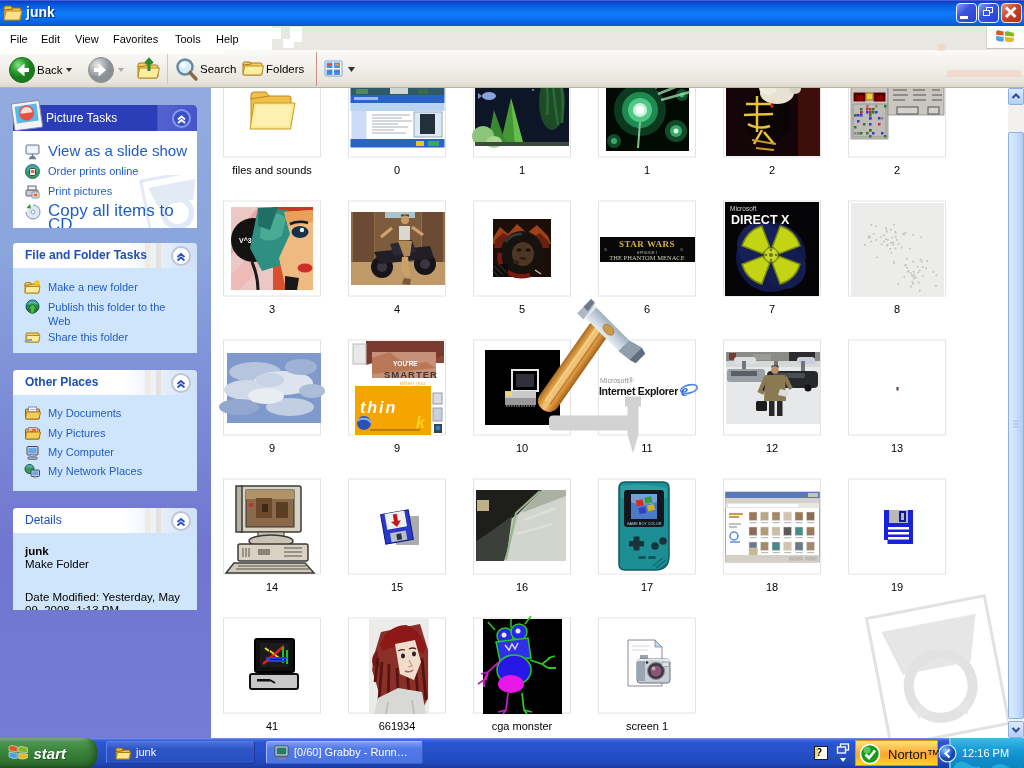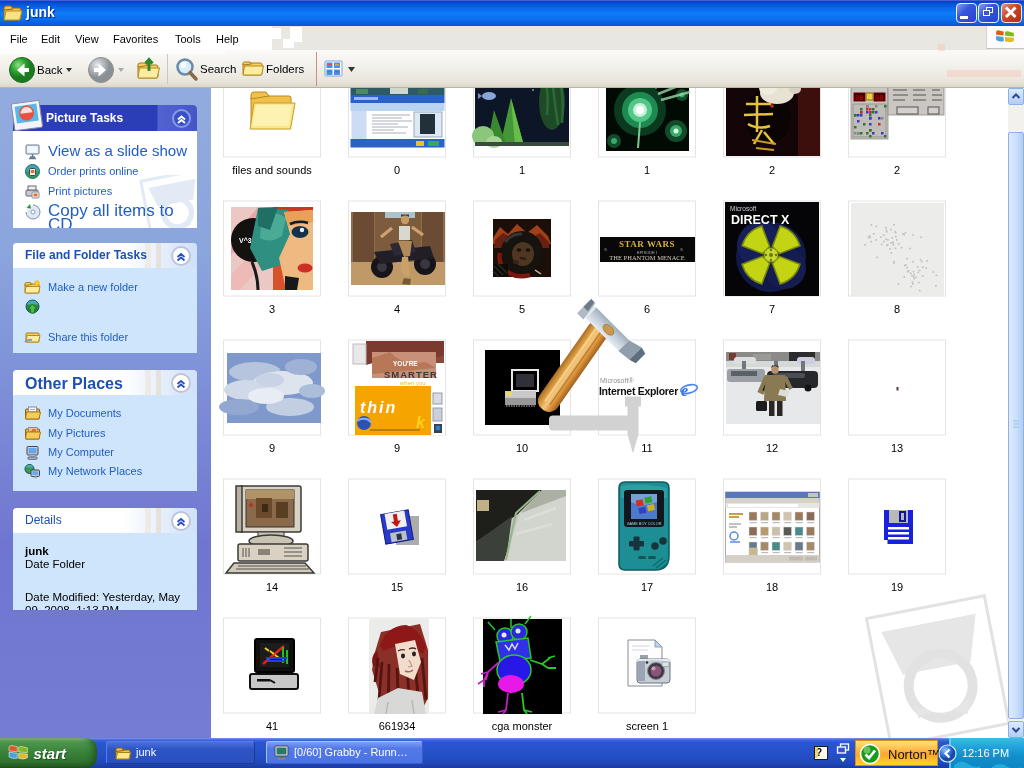--- a/index.html
+++ b/index.html
@@ -98,21 +98,21 @@
     <rect x="11" y="4" width="4" height="1.5" fill="#e8a030"></rect>
  <rect x="3.5" y="11" width="4" height="1.5" fill="#30a050"></rect>
     <rect x="11" y="11" width="4" height="1.5" fill="#9050c8"></rect>
  <path d="M24 7 l7 0 l-3.5 5 z" fill="#333"></path>
 </svg>
 <div class="ab" style="left:947px;top:70px;width:74px;height:7px;background:#f6cabc;opacity:0.5"></div>
 <div class="ab" style="left:938px;top:44px;width:7px;height:7px;background:#f4c4b4;opacity:0.45"></div>
 <div class="ab" style="left:0;top:88px;width:211px;height:650px;background:linear-gradient(180deg,#92abdf 0%,#8ba5dd 25%,#7e90d8 45%,#7076d0 70%,#747cd3 100%)"></div>
 <div class="ab" style="left:13px;top:105px;width:184px;height:123px;border-radius:4px 4px 0 0;overflow:hidden;background:#fff">
     <div class="ab" style="left:0;top:0;width:184px;height:26px;background:linear-gradient(90deg,#2b3eb8 0%,#2b3eb8 78%,#5262cf 79%,#4656c8 100%)"></div>
-    <div class="ab" style="left:33px;top:6px;font-size:12px;font-weight:bold;color:#fff">Picture Tasks</div>
+    <div class="ab" style="left:33px;top:6px;font-size:12px;font-weight:normal;color:#fff">Picture Tasks</div>
     <div class="ab" style="right:6px;top:4px;width:19px;height:19px;border-radius:50%;border:2px solid #8898e8;background:#3a50c8">
       <svg width="15" height="15" style="position:absolute;left:0;top:0">
         <path d="M4 8.5 L7.5 5.5 L11 8.5 M4 12 L7.5 9 L11 12" stroke="#fff" stroke-width="1.8" fill="none"></path>
       </svg>
     </div>
     <svg class="ab" style="left:126px;top:70px" width="74" height="60" viewBox="0 0 74 60">
       <g transform="rotate(-11 37 30)" fill="#e2eaf6">
         <rect x="7" y="0" width="60" height="60" fill="none" stroke="#e2eaf6" stroke-width="3"></rect>
         <path d="M13 8 L61 8 L55 28 L19 28 Z"></path>
         <circle cx="37" cy="38" r="14" fill="none" stroke="#e2eaf6" stroke-width="5.5"></circle>
@@ -174,33 +174,34 @@
           <path d="M2 7.5 L16 7.5 L14.5 14 L1 14 Z" fill="#fceea0" stroke="#b98a20"></path>
           <circle cx="13" cy="4" r="2.5" fill="#f8a820"></circle>
           <path d="M13 1 L13 7 M10 4 L16 4" stroke="#f8d820" stroke-width="1.2"></path>
         </svg></div>
       <div class="ab" style="left:35px;top:12px;width:148px;font-size:11px;color:#215dc6;line-height:14px">Make a new folder</div>
       <div class="ab" style="left:11px;top:31px;width:17px;height:17px"><svg width="17" height="17" viewBox="0 0 17 17">
           <circle cx="8.5" cy="7.5" r="6.5" fill="#2a8a3a" stroke="#14506a"></circle>
           <path d="M2.5 5.5 a6.5 6.5 0 0 1 12 0" fill="#58b8e0" opacity="0.7"></path>
           <path d="M8.5 5 L13 10 L10.5 10 L10.5 14 L6.5 14 L6.5 10 L4 10 Z" fill="#48c048" stroke="#1a6a1a" stroke-width="0.8"></path>
         </svg></div>
+      <div class="ab" style="left:35px;top:32px;width:148px;font-size:11px;color:#215dc6;line-height:14px">Publish this folder to the<br>Web</div>
       <div class="ab" style="left:11px;top:61px;width:17px;height:17px"><svg width="17" height="17" viewBox="0 0 17 17">
           <rect x="2" y="4" width="13" height="9" rx="1" fill="#f6d060" stroke="#a87818"></rect>
           <path d="M3 6.5 L16 6.5 L14.5 13 L2 13 Z" fill="#fceea0" stroke="#b98a20"></path>
           <path d="M1 13 q3-3 7-2" stroke="#8a98b8" stroke-width="2.2" fill="none"></path>
         </svg></div>
       <div class="ab" style="left:35px;top:62px;width:148px;font-size:11px;color:#215dc6;line-height:14px">Share this folder</div>
     </div>
   </div>
 <div class="ab" style="left:13px;top:370px;width:184px;height:121px;border-radius:4px 4px 0 0;overflow:hidden;background:#cfe5fb">
     <div class="ab" style="left:0;top:0;width:184px;height:25px;background:linear-gradient(90deg,#fff 0%,#fff 60%,#cfe0f8 100%)"></div>
     <div class="ab" style="left:132px;top:0;width:6px;height:25px;background:#eeebe5"></div>
     <div class="ab" style="left:143px;top:0;width:5px;height:25px;background:#e6e2db"></div>
-    <div class="ab" style="left:12px;top:5px;font-size:16px;font-weight:bold;color:#1e50b0">Other Places</div>
+    <div class="ab" style="left:12px;top:5px;font-size:12px;font-weight:bold;color:#1e50b0">Other Places</div>
     <div class="ab" style="right:6px;top:3px;width:20px;height:20px;border-radius:50%;border:2px solid #bcc4d8;background:#fff">
       <svg width="16" height="16" style="position:absolute;left:0;top:0">
         <path d="M4.5 9 L8 6 L11.5 9 M4.5 12.5 L8 9.5 L11.5 12.5" stroke="#2a50c0" stroke-width="1.8" fill="none"></path>
       </svg>
     </div>
     <div class="ab" style="left:0;top:25px;width:168px;height:96px">
       <div class="ab" style="left:11px;top:10px;width:17px;height:17px"><svg width="17" height="17" viewBox="0 0 17 17">
           <rect x="1.5" y="4" width="14" height="10" rx="1" fill="#e8b838" stroke="#8a6010"></rect>
           <rect x="4.5" y="2" width="8" height="9" fill="#f4f6fa" stroke="#88a"></rect>
           <path d="M6 4.5 h5 M6 6.5 h5 M6 8.5 h5" stroke="#9ab" stroke-width="0.9"></path>
@@ -237,21 +238,21 @@
     <div class="ab" style="left:132px;top:0;width:6px;height:25px;background:#eeebe5"></div>
     <div class="ab" style="left:143px;top:0;width:5px;height:25px;background:#e6e2db"></div>
     <div class="ab" style="left:12px;top:5px;font-size:12px;font-weight:normal;color:#1e50b0">Details</div>
     <div class="ab" style="right:6px;top:3px;width:20px;height:20px;border-radius:50%;border:2px solid #bcc4d8;background:#fff">
       <svg width="16" height="16" style="position:absolute;left:0;top:0">
         <path d="M4.5 9 L8 6 L11.5 9 M4.5 12.5 L8 9.5 L11.5 12.5" stroke="#2a50c0" stroke-width="1.8" fill="none"></path>
       </svg>
     </div>
     <div class="ab" style="left:12px;top:37px;width:160px;color:#000;font-size:11.5px;line-height:13px">
       <div style="font-weight:bold">junk</div>
-      <div>Date Folder</div>
+      <div>Make Folder</div>
       <div style="margin-top:20px">Date Modified: Yesterday, May 09, 2008, 1:13 PM</div>
     </div>
   </div>
 <svg class="ab" style="left:211px;top:88px" width="797" height="650" viewBox="211 88 797 650">
     <rect x="223.5" y="62" width="97" height="95" fill="#fff" stroke="#e4e4e4"></rect>
     <text x="272.0" y="174" font-size="11" fill="#000" text-anchor="middle" font-family="Liberation Sans">files and sounds</text>
     <rect x="348.5" y="62" width="97" height="95" fill="#fff" stroke="#e4e4e4"></rect>
     <text x="397.0" y="174" font-size="11" fill="#000" text-anchor="middle" font-family="Liberation Sans">0</text>
     <rect x="473.5" y="62" width="97" height="95" fill="#fff" stroke="#e4e4e4"></rect>
     <text x="522.0" y="174" font-size="11" fill="#000" text-anchor="middle" font-family="Liberation Sans">1</text>

